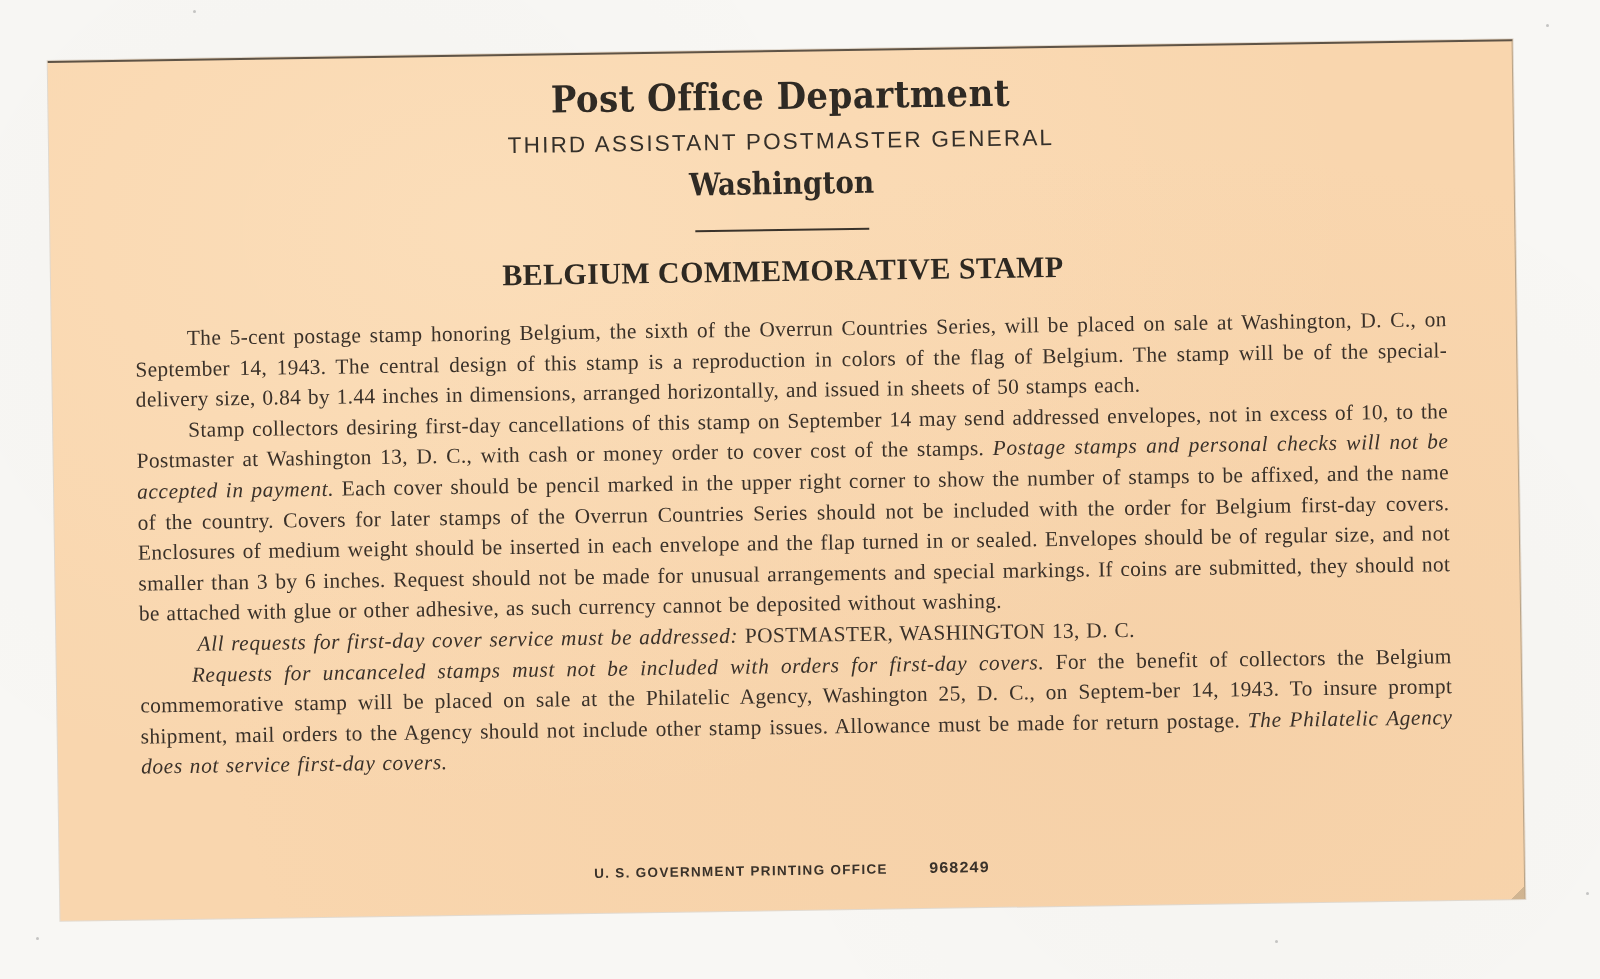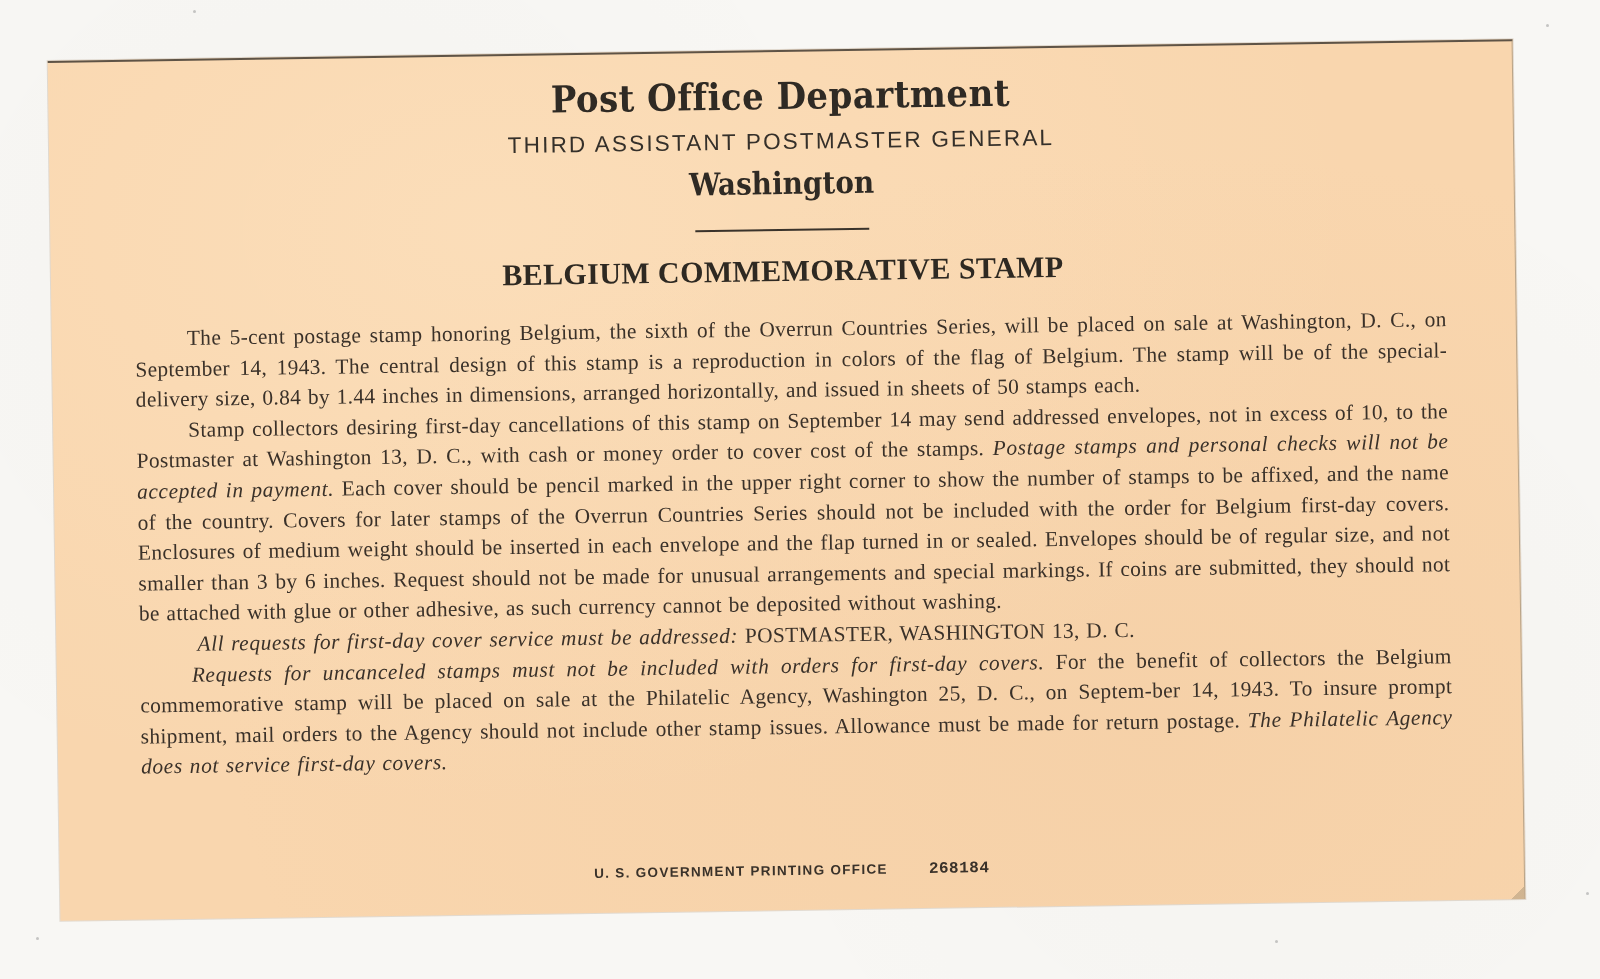--- a/index.html
+++ b/index.html
@@ -164,17 +164,17 @@
     </p>
     <p>
       <em>Requests for uncanceled stamps must not be included with orders for first-day covers.</em>
       <span>For the benefit of collectors the Belgium commemorative stamp will be placed on sale at the Philatelic Agency, Washington 25, D. C., on Septem-ber 14, 1943.  To insure prompt shipment, mail orders to the Agency should not include other stamp issues. Allowance must be made for return postage.</span>
       <em>The Philatelic Agency does not service first-day covers.</em>
     </p>
   </div>
 
   <div class="imprint">
     <span>U. S. GOVERNMENT PRINTING OFFICE</span>
-    <span class="num">268184</span>
+    <span class="num">968249</span>
   </div>
 
   <span class="corner-wear"></span>
 </div>
 
 </body></html>

